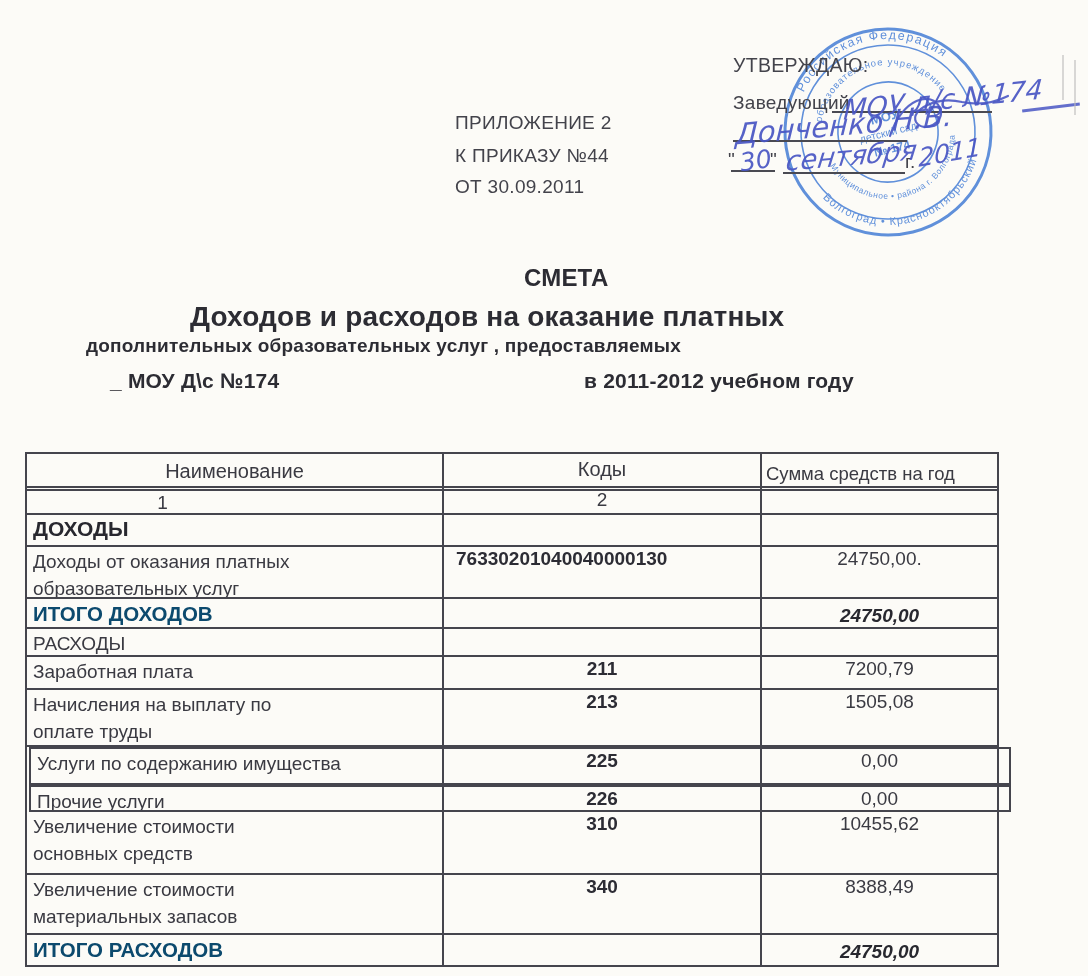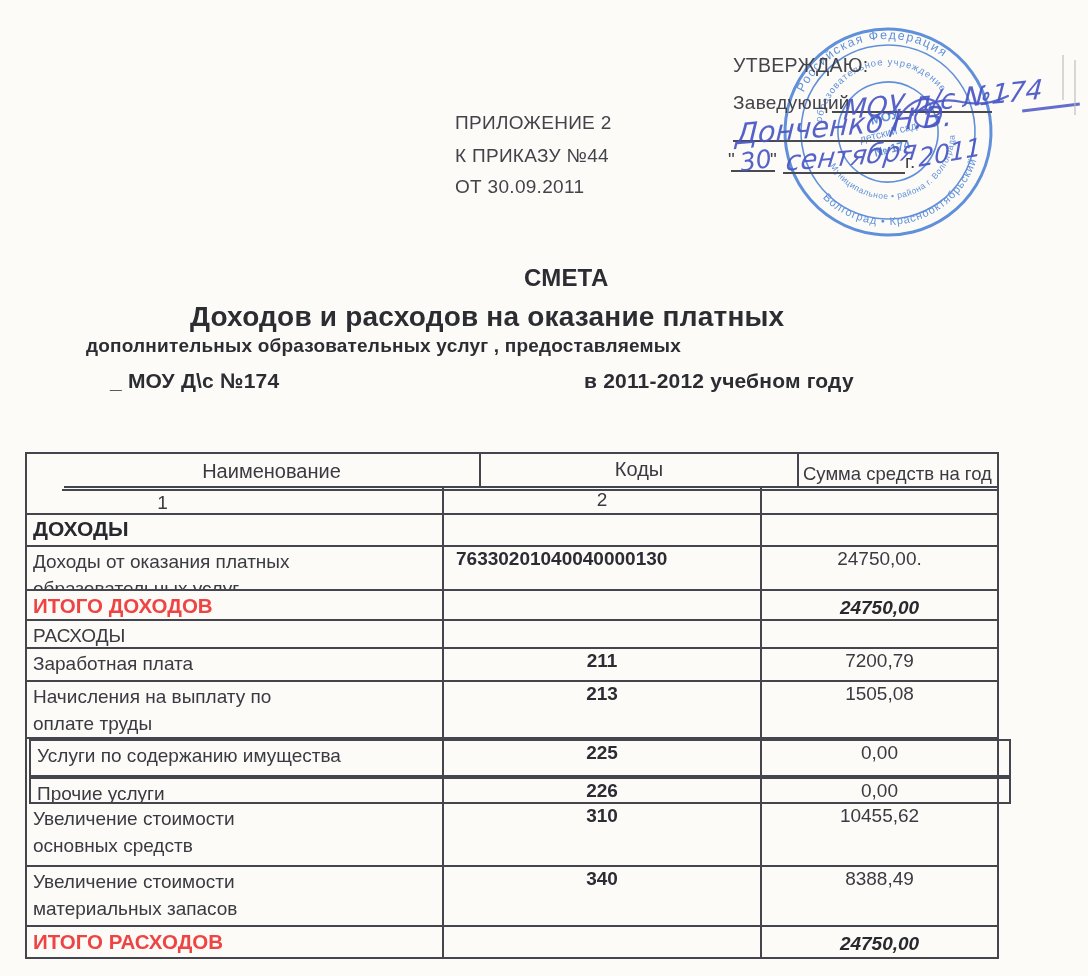--- a/index.html
+++ b/index.html
@@ -30,26 +30,26 @@
     display:grid;grid-template-columns:417px 318px 1fr;box-sizing:border-box;
     border-bottom:2px solid #45454d;background:transparent;
   }
   .trow:last-child{border-bottom:none;}
   .trow>div{box-sizing:border-box;padding:1px 6px;overflow:hidden;}
   .c1{border-right:2px solid #45454d;text-align:left;white-space:pre-line;line-height:27px;}
   .c2{border-right:2px solid #45454d;text-align:center;font-weight:bold;color:#2c2c34;}
   .c3{text-align:center;}
   .hdr1 .c1,.hdr1 .c2{font-weight:normal;color:#3a3a42;text-align:center;padding-top:4px;font-size:20px;}
   .hdr1 .c3{font-size:18.5px;text-align:left;padding:9px 2px 0 4px;}
-  .hdr1{position:relative;margin-left:37px;}
+  .hdr1{position:relative;}
   .hdr1::after{content:"";position:absolute;left:-2px;right:-2px;bottom:-5px;height:2px;background:#45454d;}
   .hdr2 .c1{text-align:center;padding-right:150px;font-weight:normal;}
   .hdr2 .c2{font-weight:normal;color:#3a3a42;}
   .section-bold .c1{font-weight:bold;font-size:21px;color:#28282f;line-height:26px;}
-  .total .c1{font-weight:bold;font-size:20.5px;color:#ef4444;}
+  .total .c1{font-weight:bold;font-size:20.5px;color:#0c4a6e;}
   .total .c3{font-weight:bold;color:#28282f;padding-top:6px;font-style:italic;}
   .code-left .c2{text-align:left;padding-left:12px;}
   .inset{
     border:2px solid #45454d;width:calc(100% + 12px);margin-left:2px;
     grid-template-columns:413px 318px 237px;
   }
   .inset .c3{border-right:2px solid #45454d;}
 </style>
 </head>
 <body>
@@ -127,21 +127,21 @@
     <div class="trow hdr2" style="height:27px">
       <div class="c1">1</div>
       <div class="c2">2</div>
       <div class="c3"></div>
     </div>
     <div class="trow section-bold" style="height:32px">
       <div class="c1">ДОХОДЫ</div>
       <div class="c2"></div>
       <div class="c3"></div>
     </div>
-    <div class="trow code-left" style="height:44px">
+    <div class="trow code-left" style="height:52px">
       <div class="c1">Доходы от оказания платных
 образовательных услуг</div>
       <div class="c2">76330201040040000130</div>
       <div class="c3">24750,00.</div>
     </div>
     <div class="trow total" style="height:30px">
       <div class="c1">ИТОГО ДОХОДОВ</div>
       <div class="c2"></div>
       <div class="c3">24750,00</div>
     </div>

